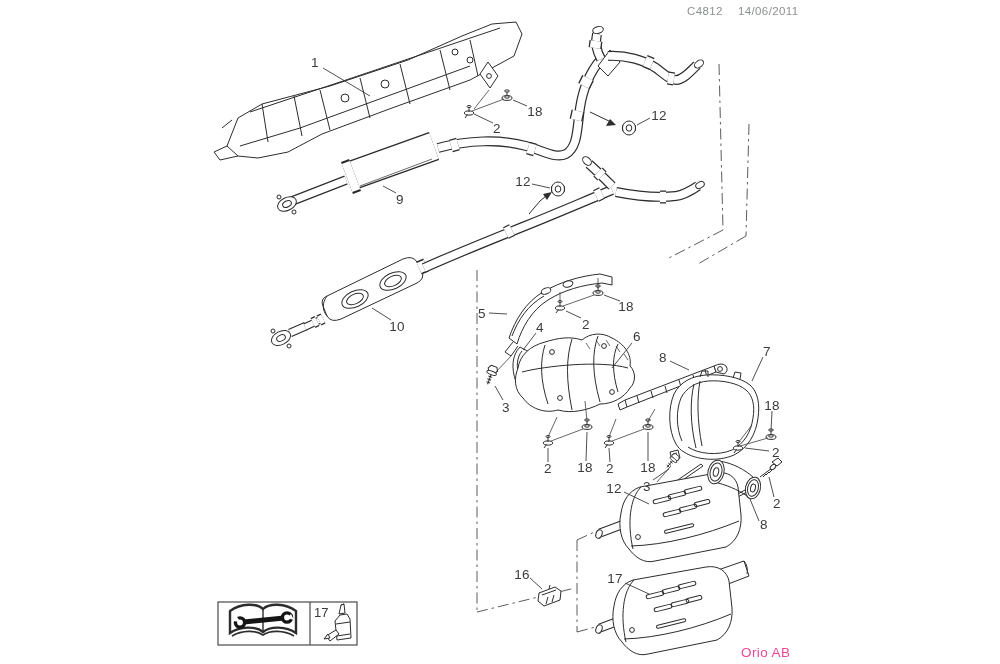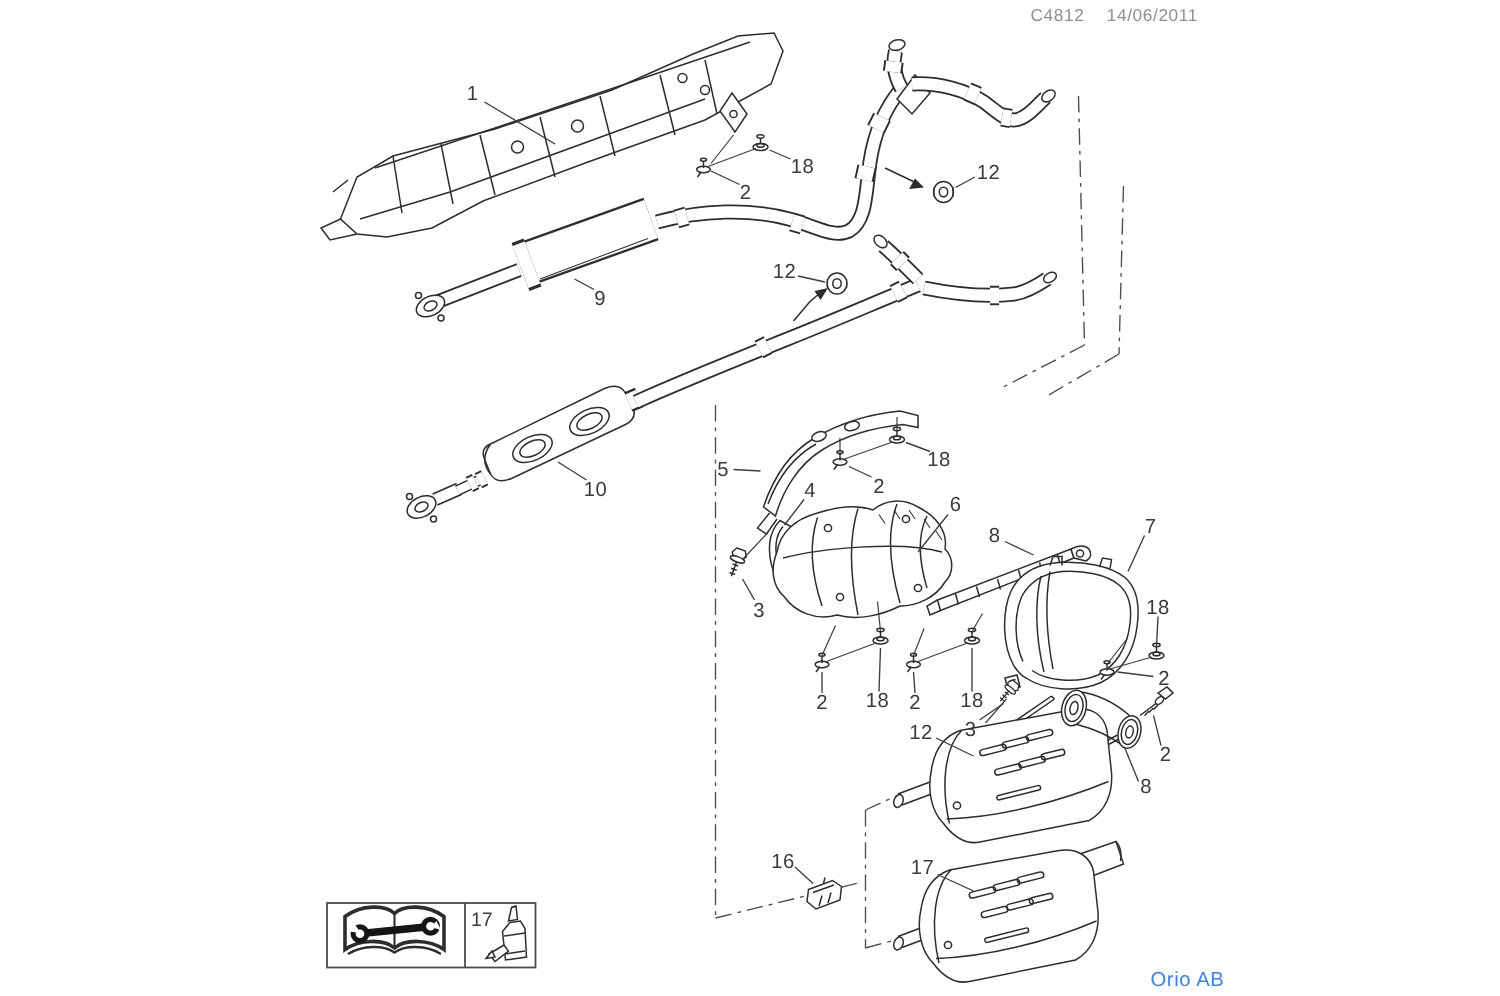--- a/index.html
+++ b/index.html
@@ -11,22 +11,22 @@
   svg#art{position:absolute;left:0;top:0;}
   .callout{
     position:absolute;transform:translate(-50%,-50%);
     font-size:13.5px;color:#3b3b3b;letter-spacing:.3px;white-space:nowrap;
   }
   #hdr{
     position:absolute;top:5px;left:687px;display:flex;gap:15px;
     font-size:11.5px;color:#8d9092;letter-spacing:.4px;
   }
   #ftr{
-    position:absolute;top:645px;left:767px;
-    font-size:13.5px;color:#3b82f6;letter-spacing:.4px;
+    position:absolute;top:645px;left:741px;
+    font-size:13.5px;color:#ec4899;letter-spacing:.4px;
   }
   #legend-17{
     position:absolute;left:314px;top:605px;font-size:13px;color:#3b3b3b;
   }
   .po{stroke:#2d2d2d;fill:none;}
   .pi{stroke:#ffffff;fill:none;}
   .ln{stroke:#2d2d2d;fill:none;}
   .wf{stroke:#2d2d2d;fill:#ffffff;}
   .thin{stroke:#3d3d3d;stroke-width:.8;fill:none;}
   .leader{stroke:#3b3b3b;stroke-width:.9;fill:none;}

